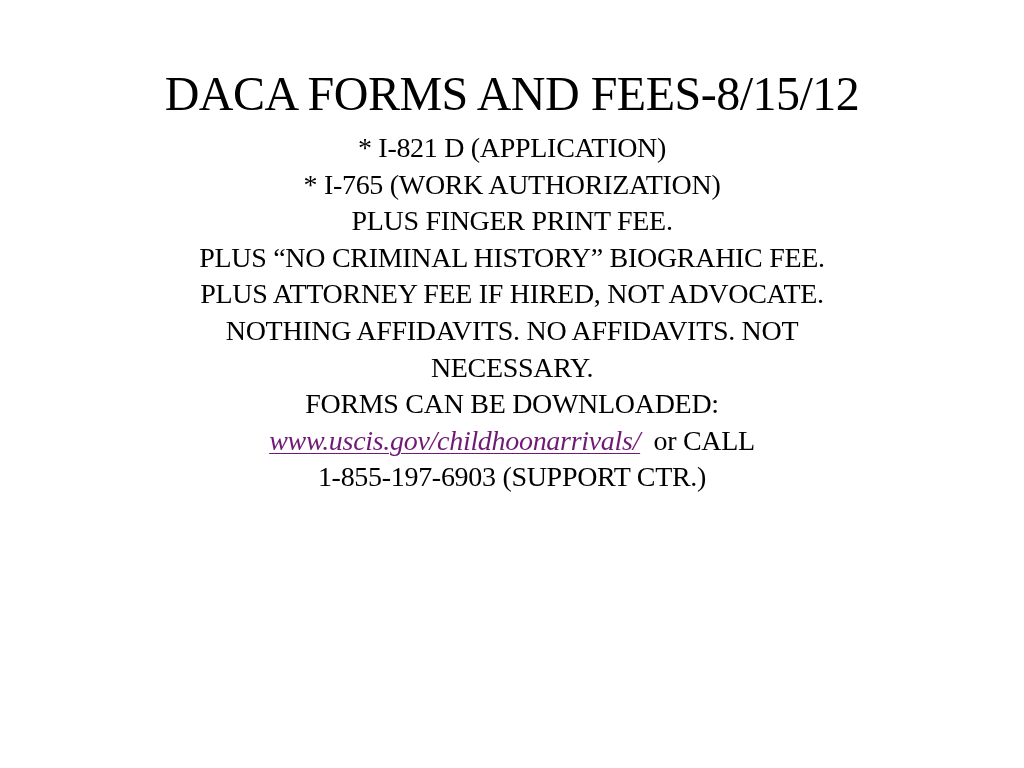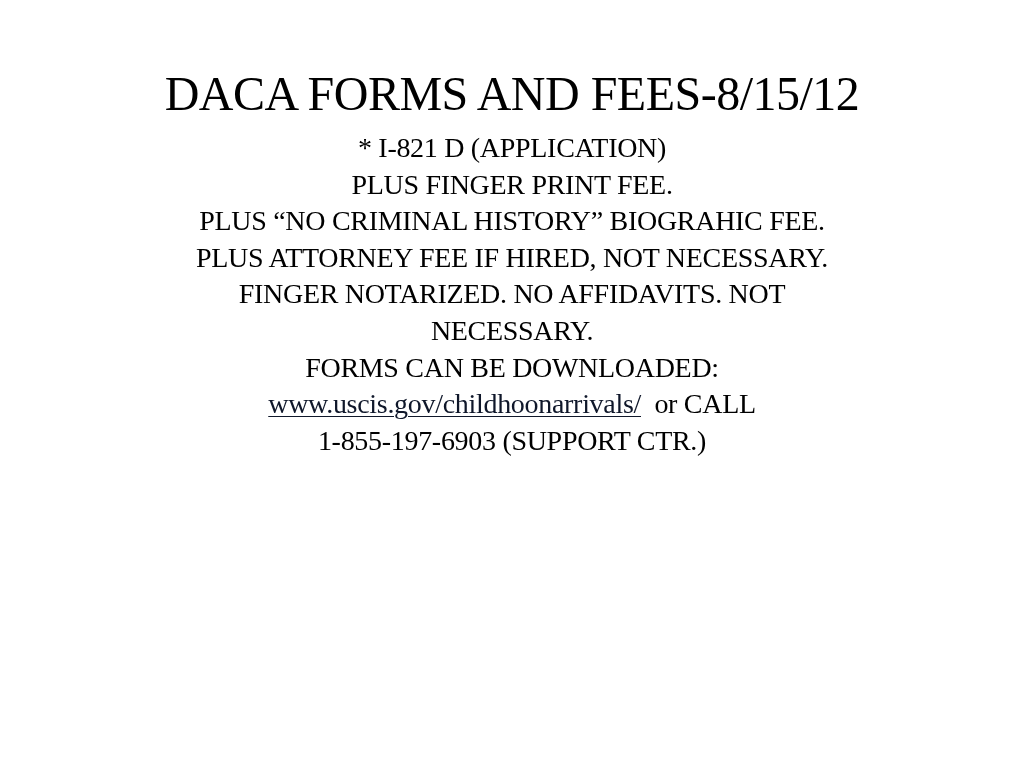--- a/index.html
+++ b/index.html
@@ -37,39 +37,41 @@
       text-align: center;
     }
     .line {
       font-size: 28px;
       line-height: 36.6px;
       white-space: nowrap;
       letter-spacing: -0.3px;
       text-align: center;
     }
     .link {
-      color: #0f172a;
+      color: #701a75;
       text-decoration: underline;
       text-decoration-thickness: 1px;
       text-underline-offset: 3px;
       cursor: pointer;
+      font-style: italic;
     }
   </style>
 </head>
 <body>
 
 <div class="slide">
   <div class="title">DACA FORMS AND FEES-8/15/12</div>
 
   <div class="body">
     <div class="line">* I-821 D  (APPLICATION)</div>
+    <div class="line">* I-765 (WORK AUTHORIZATION)</div>
     <div class="line">PLUS FINGER PRINT FEE.</div>
     <div class="line">PLUS “NO CRIMINAL HISTORY” BIOGRAHIC FEE.</div>
-    <div class="line">PLUS ATTORNEY FEE IF HIRED, NOT NECESSARY.</div>
-    <div class="line">FINGER NOTARIZED. NO AFFIDAVITS. NOT</div>
+    <div class="line">PLUS ATTORNEY FEE IF HIRED, NOT ADVOCATE.</div>
+    <div class="line">NOTHING AFFIDAVITS. NO AFFIDAVITS. NOT</div>
     <div class="line">NECESSARY.</div>
     <div class="line">FORMS CAN BE DOWNLOADED:</div>
     <div class="line">
       <span class="link">www.uscis.gov/childhoonarrivals/</span>&nbsp;&nbsp;<span>or CALL</span>
     </div>
     <div class="line">1-855-197-6903 (SUPPORT CTR.)</div>
   </div>
 </div>
 
 </body></html>

